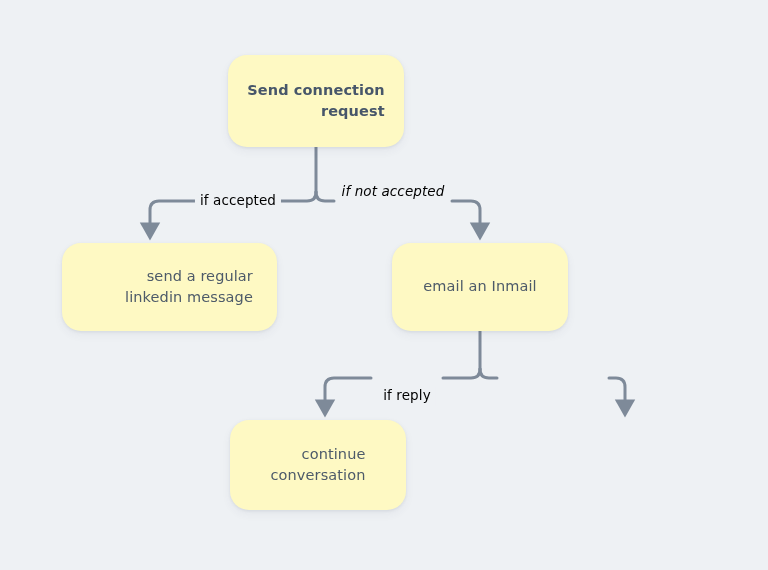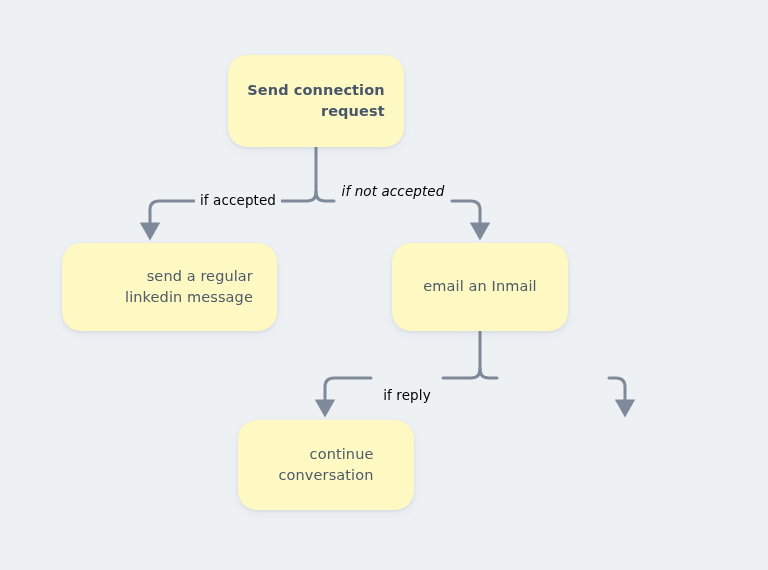--- a/index.html
+++ b/index.html
@@ -102,21 +102,21 @@
 
   <div class="node" style="left:62px; top:243px; width:176px; height:88px;padding-left:39px;">
     <span class="node-text">send a regular
 linkedin message</span>
   </div>
 
   <div class="node" style="left:392px; top:243px; width:176px; height:88px;">
     <span class="node-text">email an Inmail</span>
   </div>
 
-  <div class="node" style="left:238px; top:420px; width:176px; height:90px;">
+  <div class="node" style="left:230px; top:420px; width:176px; height:90px;">
     <span class="node-text">continue
 conversation</span>
   </div>
 
 
   <div class="edge-label" style="left:238px; top:201px;">if accepted</div>
 
   <div class="edge-label" style="left:393px; top:192px;font-style:italic;">if not accepted</div>
 
   <div class="edge-label" style="left:407px; top:368px;margin-top:28px;">if reply</div>

